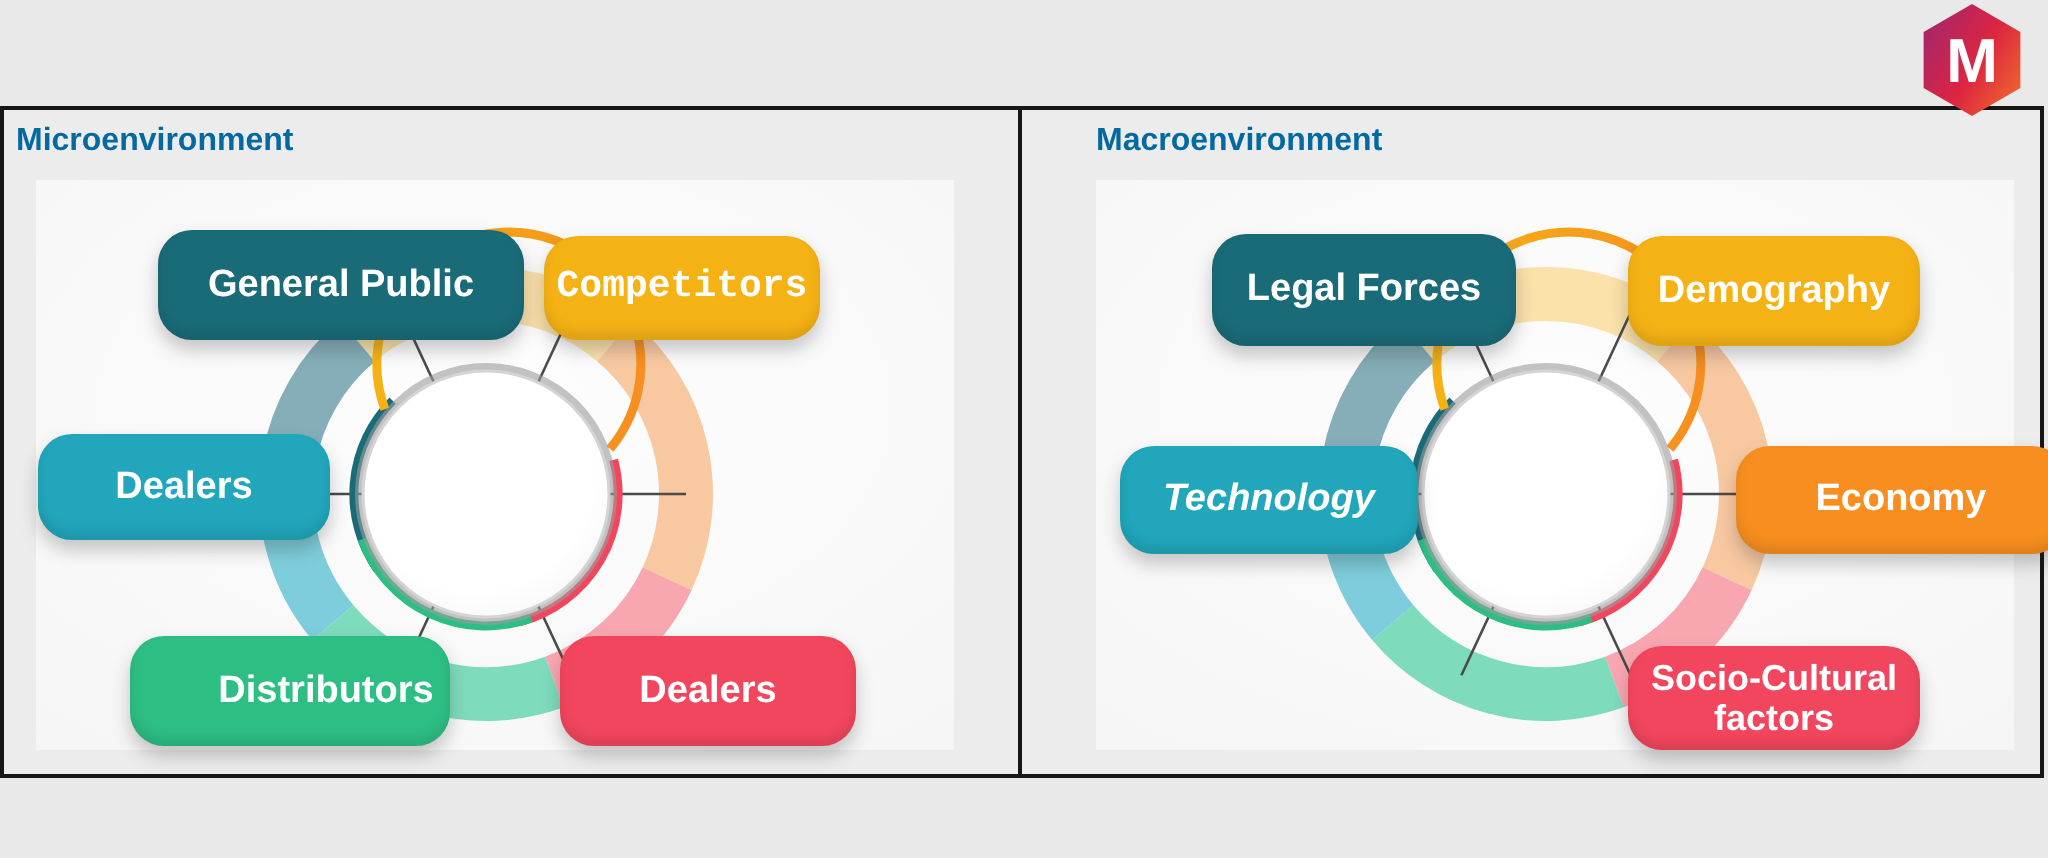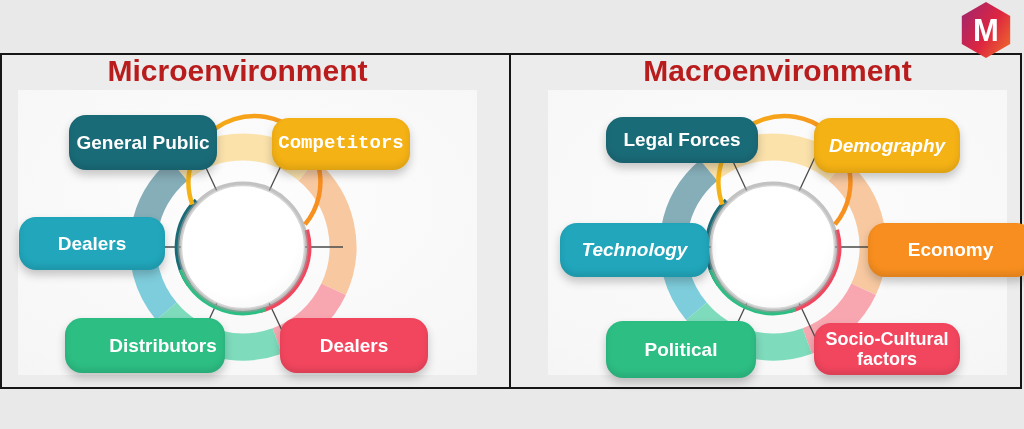--- a/index.html
+++ b/index.html
@@ -12,47 +12,47 @@
   #app{position:absolute;inset:0;}
   .frame{
     position:absolute;left:0;top:53px;width:1022px;height:336px;
     border:2px solid #161616;box-sizing:border-box;background:#ececec;
   }
   .divider{
     position:absolute;left:509px;top:53px;width:2px;height:336px;background:#161616;
   }
   .panel-title{
     position:absolute;top:57px;height:28px;width:459px;
-    text-align:center;font-size:30px;font-weight:bold;color:#b91c1c;line-height:28px;
+    font-size:16px;font-weight:bold;color:#0369a1;line-height:28px;
   }
   .title-micro{left:8px;}
   .title-macro{left:548px;}
   .card{
     position:absolute;top:90px;width:459px;height:285px;
     background:radial-gradient(120% 120% at 50% 40%, #fdfdfd 0%, #f7f7f8 55%, #eeeeef 100%);
   }
   .card-micro{left:18px;}
   .card-macro{left:548px;}
   .ring-svg{position:absolute;left:0;top:0;width:459px;height:285px;}
   .pill{
     position:absolute;display:flex;align-items:center;justify-content:center;
     color:#ffffff;font-weight:bold;font-size:19px;line-height:1.12;text-align:center;
     border-radius:17px;
     box-shadow:0 5px 9px rgba(40,40,40,.25), inset 0 -4px 6px rgba(0,0,0,.10);
     padding:0 6px;box-sizing:border-box;
   }
   
-  .card-micro .p-tl{left:51px;top:25px;width:148px;height:55px;}
+  .card-micro .p-tl{left:61px;top:25px;width:183px;height:55px;}
   .card-micro .p-tr{left:254px;top:28px;width:138px;height:52px;font-family:Liberation Mono, monospace;}
   .card-micro .p-ml{left:1px;top:127px;width:146px;height:53px;}
   .card-micro .p-mr{left:294px;top:127px;width:146px;height:53px;}
   .card-micro .p-bl{left:47px;top:228px;width:160px;height:55px;}
   .card-micro .p-br{left:262px;top:228px;width:148px;height:55px;}
   
-  .card-macro .p-tl{left:58px;top:27px;width:152px;height:46px;}
+  .card-macro .p-tl{left:58px;top:27px;width:152px;height:56px;}
   .card-macro .p-tr{left:266px;top:28px;width:146px;height:55px;}
   .card-macro .p-ml{left:12px;top:133px;width:149px;height:54px;font-style:italic;}
   .card-macro .p-mr{left:320px;top:133px;width:165px;height:54px;}
   .card-macro .p-bl{left:58px;top:231px;width:150px;height:57px;}
   .card-macro .p-br{left:266px;top:233px;width:146px;height:52px;font-size:18px;}
   .logo{position:absolute;left:958px;top:1px;width:56px;height:60px;}
 </style>
 </head>
 <body style="--dark-teal: #1a6b78; --cyan: #21a6bb; --yellow: #f5b215; --orange: #f78e1f; --green: #2dbe84; --red: #f2465e; --pastel-yellow: #fbe2ab; --pastel-peach: #f8c9a1; --pastel-pink: #f8a7b0; --pastel-mint: #7edcbc; --pastel-cyan: #7ecddc; --pastel-dark-teal: #85aeb9; --connector-gray: #4a4a4a; --bezel-gray: #9b9b9b; --logo-gradient-start: #a3266d; --logo-gradient-mid: #dd2540; --logo-gradient-end: #ee682c;">
 
@@ -129,24 +129,23 @@
       <g fill="none" stroke-width="4.5">
         <path d="M178.3,110.3 A66,66 0 0 0 170.9,194.9" style="stroke:var(--dark-teal)"></path>
         <path d="M174.4,114.6 A66,66 0 1 1 287.0,134.4" stroke="url(#arcgrad)"></path>
         <path d="M288.8,139.9 A66,66 0 0 1 242.1,220.8" style="stroke:var(--red)"></path>
         <path d="M247.6,219.0 A66,66 0 0 1 163.0,179.6" style="stroke:var(--green)"></path>
       </g>
       <circle cx="225" cy="157" r="63.5" fill="none" stroke-width="4" opacity="0.6" style="stroke:var(--bezel-gray)"></circle>
       <circle cx="225" cy="157" r="61.5" fill="url(#hubgrad)" stroke="#d4d4d4" stroke-width="1.5"></circle>
     </svg>
     <div class="pill p-tl" style="background: rgb(26, 107, 120);">Legal Forces</div>
-    <div class="pill p-tr" style="background: rgb(245, 178, 21); font-style: italic;">Demography</div>
+    <div class="pill p-tr" style="background: rgb(245, 178, 21);">Demography</div>
     <div class="pill p-ml" style="background: rgb(33, 166, 187);">Technology</div>
     <div class="pill p-mr" style="background: rgb(247, 142, 31);">Economy</div>
-    <div class="pill p-bl" style="background: rgb(45, 190, 132);">Political</div>
     <div class="pill p-br" style="background: rgb(242, 70, 94);">Socio-Cultural factors</div>
   </div>
 
   <svg class="logo" viewBox="0 0 56 60">
     <defs>
       <linearGradient id="logograd" x1="0" y1="0.15" x2="1" y2="0.85">
         <stop offset="0" stop-color="#a3266d"></stop>
         <stop offset="0.55" stop-color="#dd2540"></stop>
         <stop offset="1" stop-color="#ee682c"></stop>
       </linearGradient>

